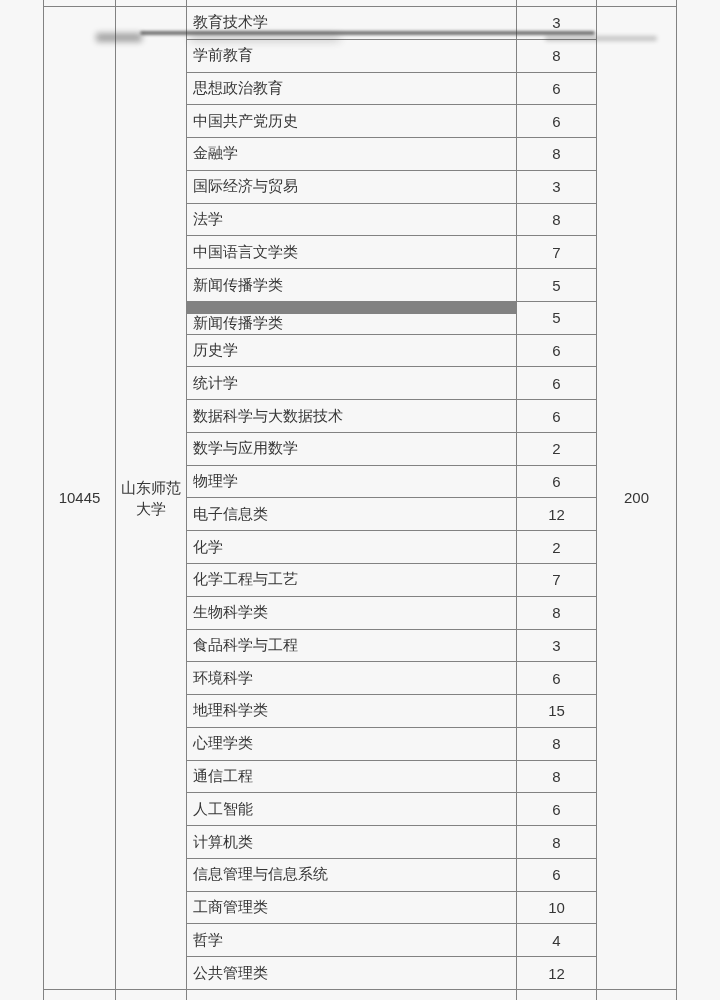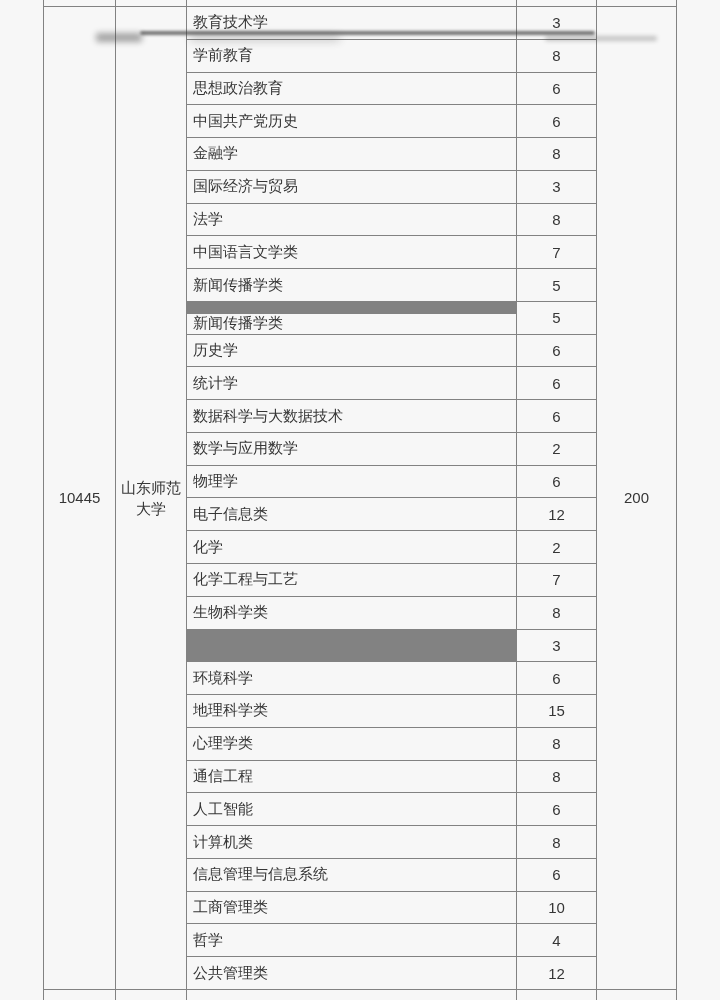--- a/index.html
+++ b/index.html
@@ -101,20 +101,21 @@
       <div class="cell major" style="grid-area: 16 / 3;">物理学</div>
       <div class="cell count" style="grid-area: 16 / 4;">6</div>
       <div class="cell major" style="grid-area: 17 / 3;">电子信息类</div>
       <div class="cell count" style="grid-area: 17 / 4;">12</div>
       <div class="cell major" style="grid-area: 18 / 3;">化学</div>
       <div class="cell count" style="grid-area: 18 / 4;">2</div>
       <div class="cell major" style="grid-area: 19 / 3;">化学工程与工艺</div>
       <div class="cell count" style="grid-area: 19 / 4;">7</div>
       <div class="cell major" style="grid-area: 20 / 3;">生物科学类</div>
       <div class="cell count" style="grid-area: 20 / 4;">8</div>
+      <div class="cell major" style="grid-area: 21 / 3;">食品科学与工程</div>
       <div class="cell count" style="grid-area: 21 / 4;">3</div>
       <div class="cell major" style="grid-area: 22 / 3;">环境科学</div>
       <div class="cell count" style="grid-area: 22 / 4;">6</div>
       <div class="cell major" style="grid-area: 23 / 3;">地理科学类</div>
       <div class="cell count" style="grid-area: 23 / 4; text-align: right;">15</div>
       <div class="cell major" style="grid-area: 24 / 3;">心理学类</div>
       <div class="cell count" style="grid-area: 24 / 4;">8</div>
       <div class="cell major" style="grid-area: 25 / 3;">通信工程</div>
       <div class="cell count" style="grid-area: 25 / 4;">8</div>
       <div class="cell major" style="grid-area: 26 / 3;">人工智能</div>

